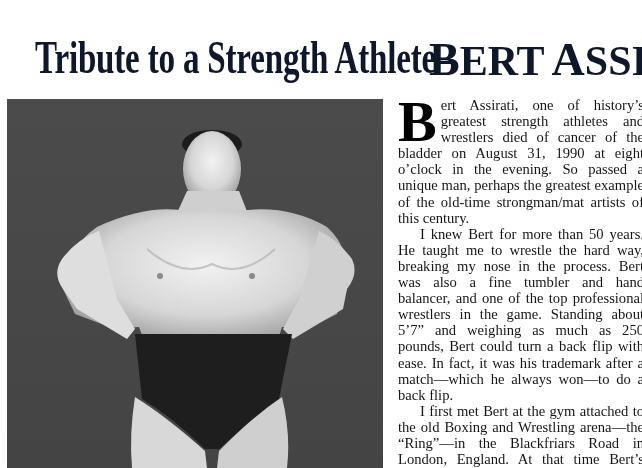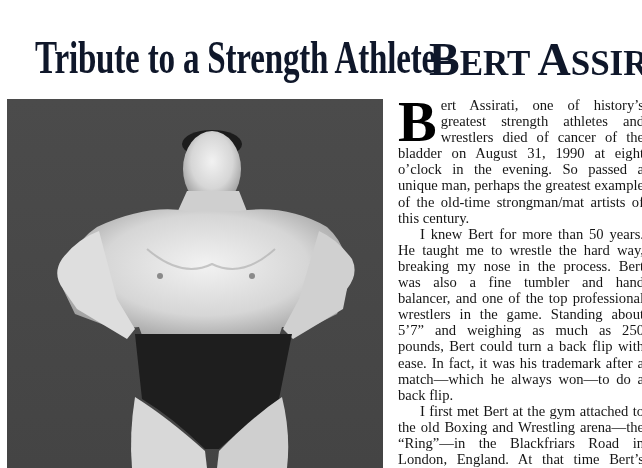--- a/index.html
+++ b/index.html
@@ -38,21 +38,21 @@
       position: absolute;
       left: 394px;
       top: 2px;
       font-family: "Liberation Serif", serif;
       font-size: 46px;
       font-weight: bold;
       letter-spacing: 0px;
       white-space: nowrap;
     }
     .title .name .sc {
-      font-size: 35px;
+      font-size: 42px;
     }
     .title .name .gap {
       display: inline-block;
       width: 7px;
     }
     .photo {
       position: absolute;
       left: 7px;
       top: 99px;
       width: 376px;

